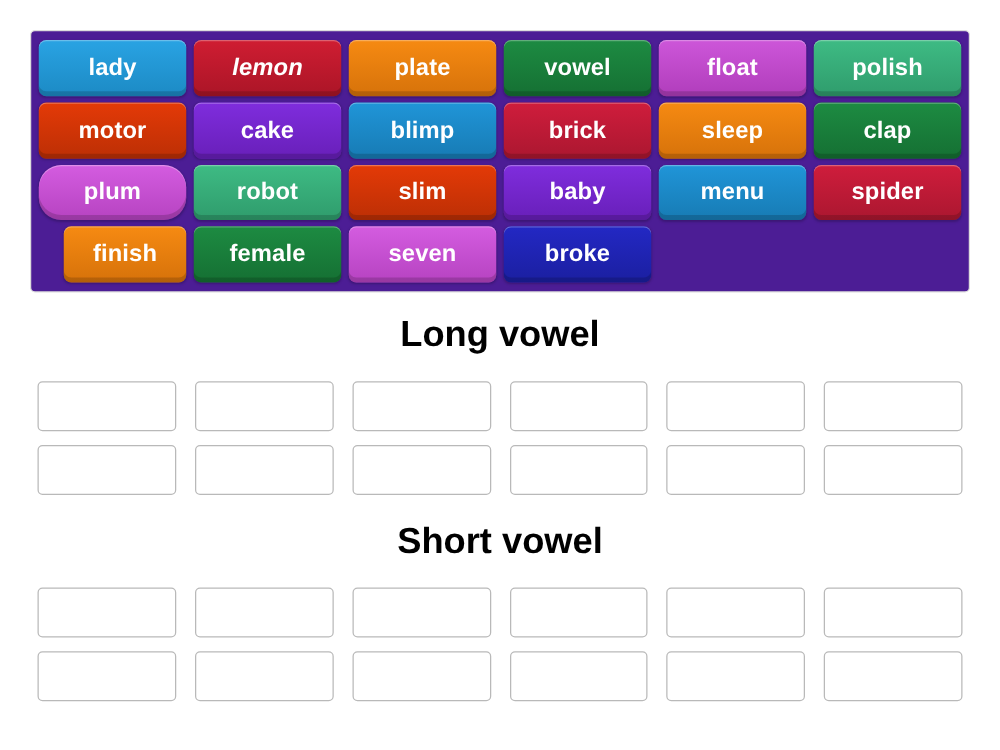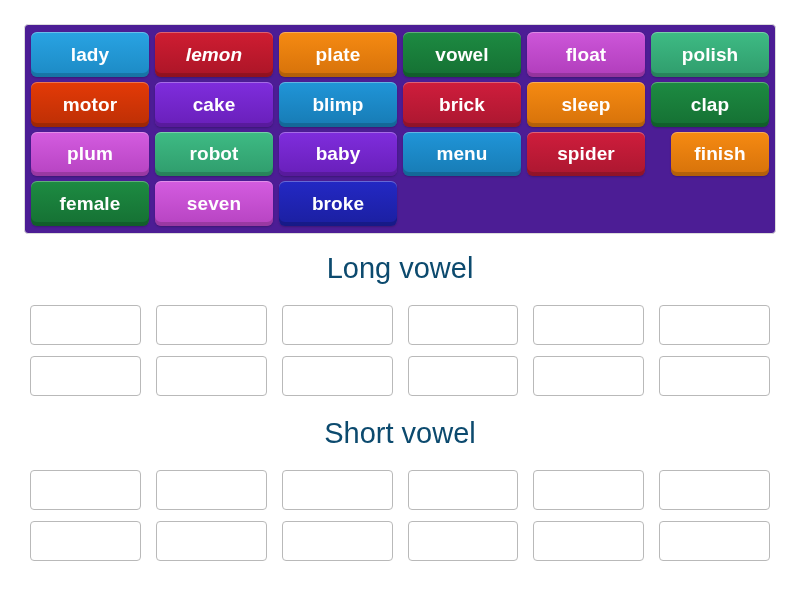--- a/index.html
+++ b/index.html
@@ -70,22 +70,22 @@
     left: 0;
     width: 800px;
   }
   .category.long  { top: 252px; }
   .category.short { top: 417px; }
 
   .category-title {
     margin: 0;
     text-align: center;
     font-size: 29px;
-    font-weight: normal;
-    color: #0c4a6e;
+    font-weight: bold;
+    color: #000000;
     line-height: 1.15;
   }
 
   .slot-grid {
     display: grid;
     grid-template-columns: repeat(6, 1fr);
     gap: 11px 15px;
     margin: 20px auto 0;
     width: 740px;
   }
@@ -109,22 +109,23 @@
         <div class="tile" style="background: linear-gradient(rgb(246, 138, 18) 0%, rgb(214, 114, 10) 100%);">plate</div>
         <div class="tile" style="background: linear-gradient(rgb(29, 139, 66) 0%, rgb(21, 112, 51) 100%);">vowel</div>
         <div class="tile" style="background: linear-gradient(rgb(205, 86, 217) 0%, rgb(176, 61, 187) 100%);">float</div>
         <div class="tile" style="background: linear-gradient(rgb(62, 187, 132) 0%, rgb(47, 156, 108) 100%);">polish</div>
         <div class="tile" style="background: linear-gradient(rgb(228, 58, 7) 0%, rgb(188, 47, 5) 100%);">motor</div>
         <div class="tile" style="background: linear-gradient(rgb(127, 45, 221) 0%, rgb(104, 31, 185) 100%);">cake</div>
         <div class="tile" style="background: linear-gradient(rgb(32, 149, 216) 0%, rgb(23, 123, 180) 100%);">blimp</div>
         <div class="tile" style="background: linear-gradient(rgb(207, 29, 60) 0%, rgb(171, 23, 48) 100%);">brick</div>
         <div class="tile" style="background: linear-gradient(rgb(246, 138, 18) 0%, rgb(214, 114, 10) 100%);">sleep</div>
         <div class="tile" style="background: linear-gradient(rgb(29, 139, 66) 0%, rgb(21, 112, 51) 100%);">clap</div>
-        <div class="tile" style="background: linear-gradient(rgb(212, 92, 224) 0%, rgb(182, 67, 193) 100%);">plum</div>
+        <div class="tile" style="background: linear-gradient(rgb(212, 92, 224) 0%, rgb(182, 67, 193) 100%); border-radius: 18px;">plum</div>
         <div class="tile" style="background: linear-gradient(rgb(62, 187, 132) 0%, rgb(47, 156, 108) 100%); text-align: center;">robot</div>
+        <div class="tile" style="background: linear-gradient(rgb(228, 58, 7) 0%, rgb(188, 47, 5) 100%);">slim</div>
         <div class="tile" style="background: linear-gradient(rgb(127, 45, 221) 0%, rgb(104, 31, 185) 100%);">baby</div>
         <div class="tile" style="background: linear-gradient(rgb(32, 149, 216) 0%, rgb(23, 123, 180) 100%);">menu</div>
         <div class="tile" style="background: linear-gradient(rgb(207, 29, 60) 0%, rgb(171, 23, 48) 100%);">spider</div>
         <div class="tile" style="background: linear-gradient(rgb(246, 138, 18) 0%, rgb(214, 114, 10) 100%); margin-left: 20px;">finish</div>
         <div class="tile" style="background: linear-gradient(rgb(29, 139, 66) 0%, rgb(21, 112, 51) 100%);">female</div>
         <div class="tile" style="background: linear-gradient(rgb(212, 92, 224) 0%, rgb(182, 67, 193) 100%);">seven</div>
         <div class="tile" style="background: linear-gradient(rgb(35, 40, 196) 0%, rgb(27, 31, 160) 100%);">broke</div>
       </div>
   </div>
 

